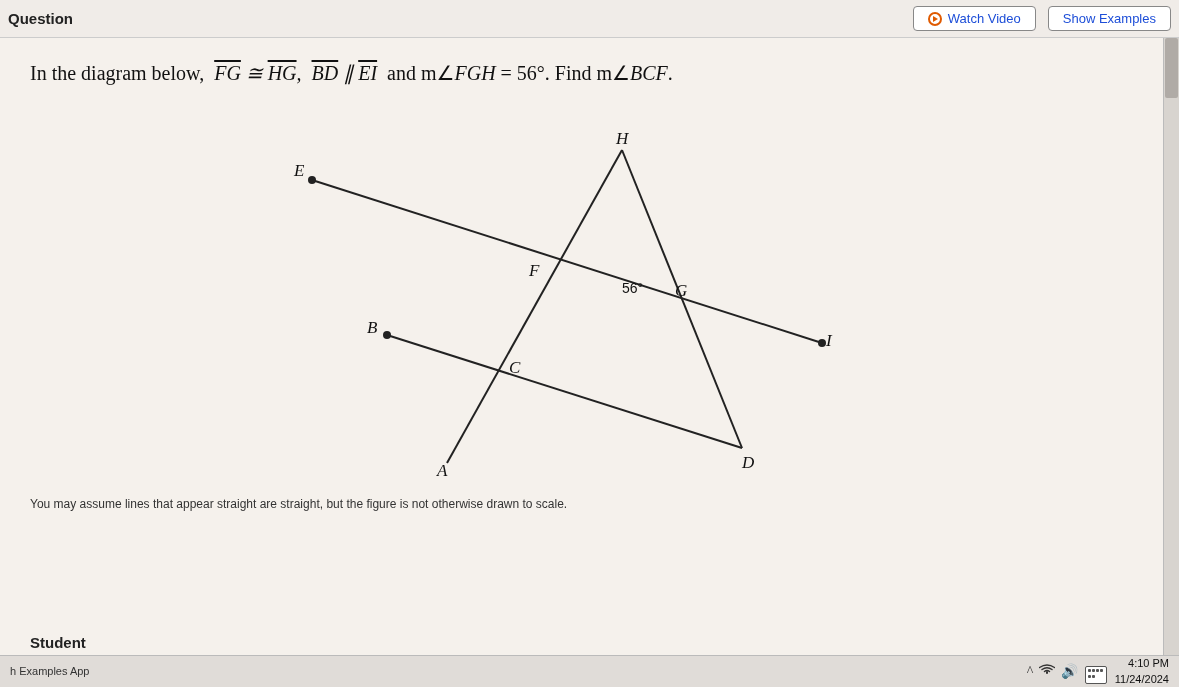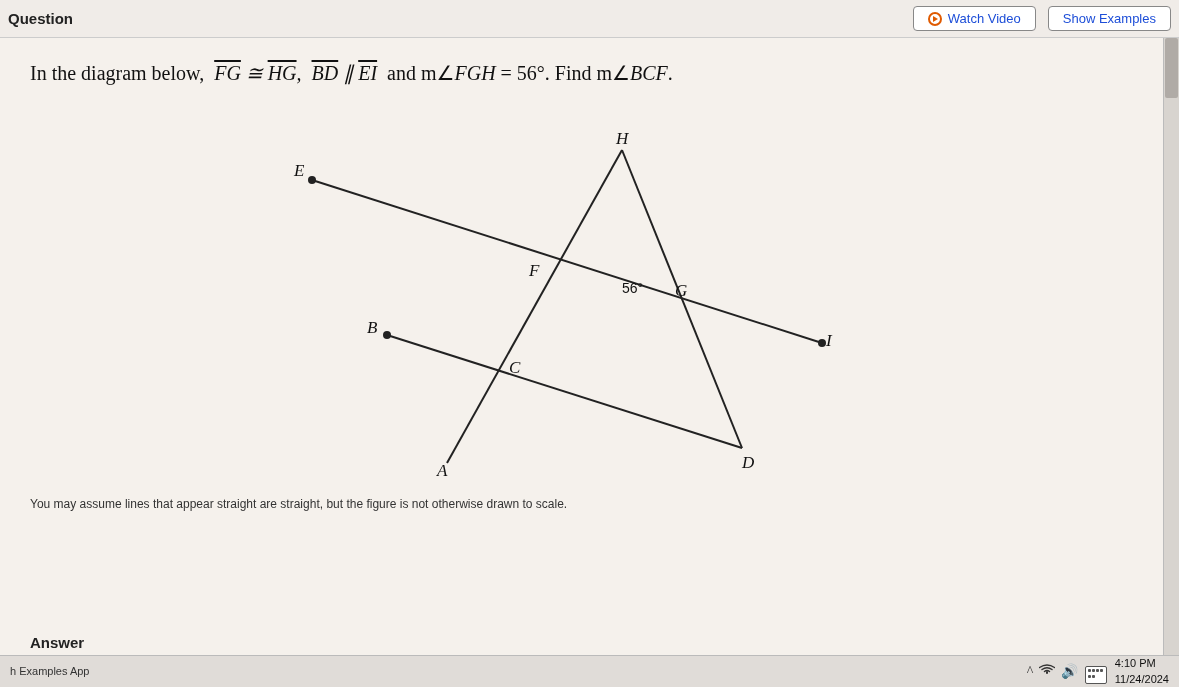--- a/index.html
+++ b/index.html
@@ -155,20 +155,21 @@
       padding: 0 10px;
       height: 32px;
       display: flex;
       align-items: center;
     }
 
     .taskbar-time {
       font-size: 11px;
       font-family: Arial, sans-serif;
       color: #111;
+      text-align: right;
       line-height: 1.4;
     }
 
     .taskbar-icons {
       display: flex;
       align-items: center;
       gap: 6px;
     }
 
     .taskbar-icon {
@@ -275,21 +276,21 @@
       <text x="205" y="358" font-size="17" font-family="Times New Roman, serif" font-style="italic" fill="#111">A</text>
 
       <text x="510" y="350" font-size="17" font-family="Times New Roman, serif" font-style="italic" fill="#111">D</text>
 
       <text x="594" y="228" font-size="17" font-family="Times New Roman, serif" font-style="italic" fill="#111">I</text>
     </svg>
   </div>
 
   <p class="note-text">You may assume lines that appear straight are straight, but the figure is not otherwise drawn to scale.</p>
 
-  <div class="answer-label">Answer</div>
+  <div class="answer-label">Student</div>
 </div>
 
 <div class="taskbar">
   <div class="taskbar-app">h Examples App</div>
 
   <div class="taskbar-icons">
     <span class="taskbar-icon">^</span>
     <span class="taskbar-icon">
       
       <svg width="16" height="14" viewBox="0 0 16 14" fill="none" xmlns="http://www.w3.org/2000/svg">

